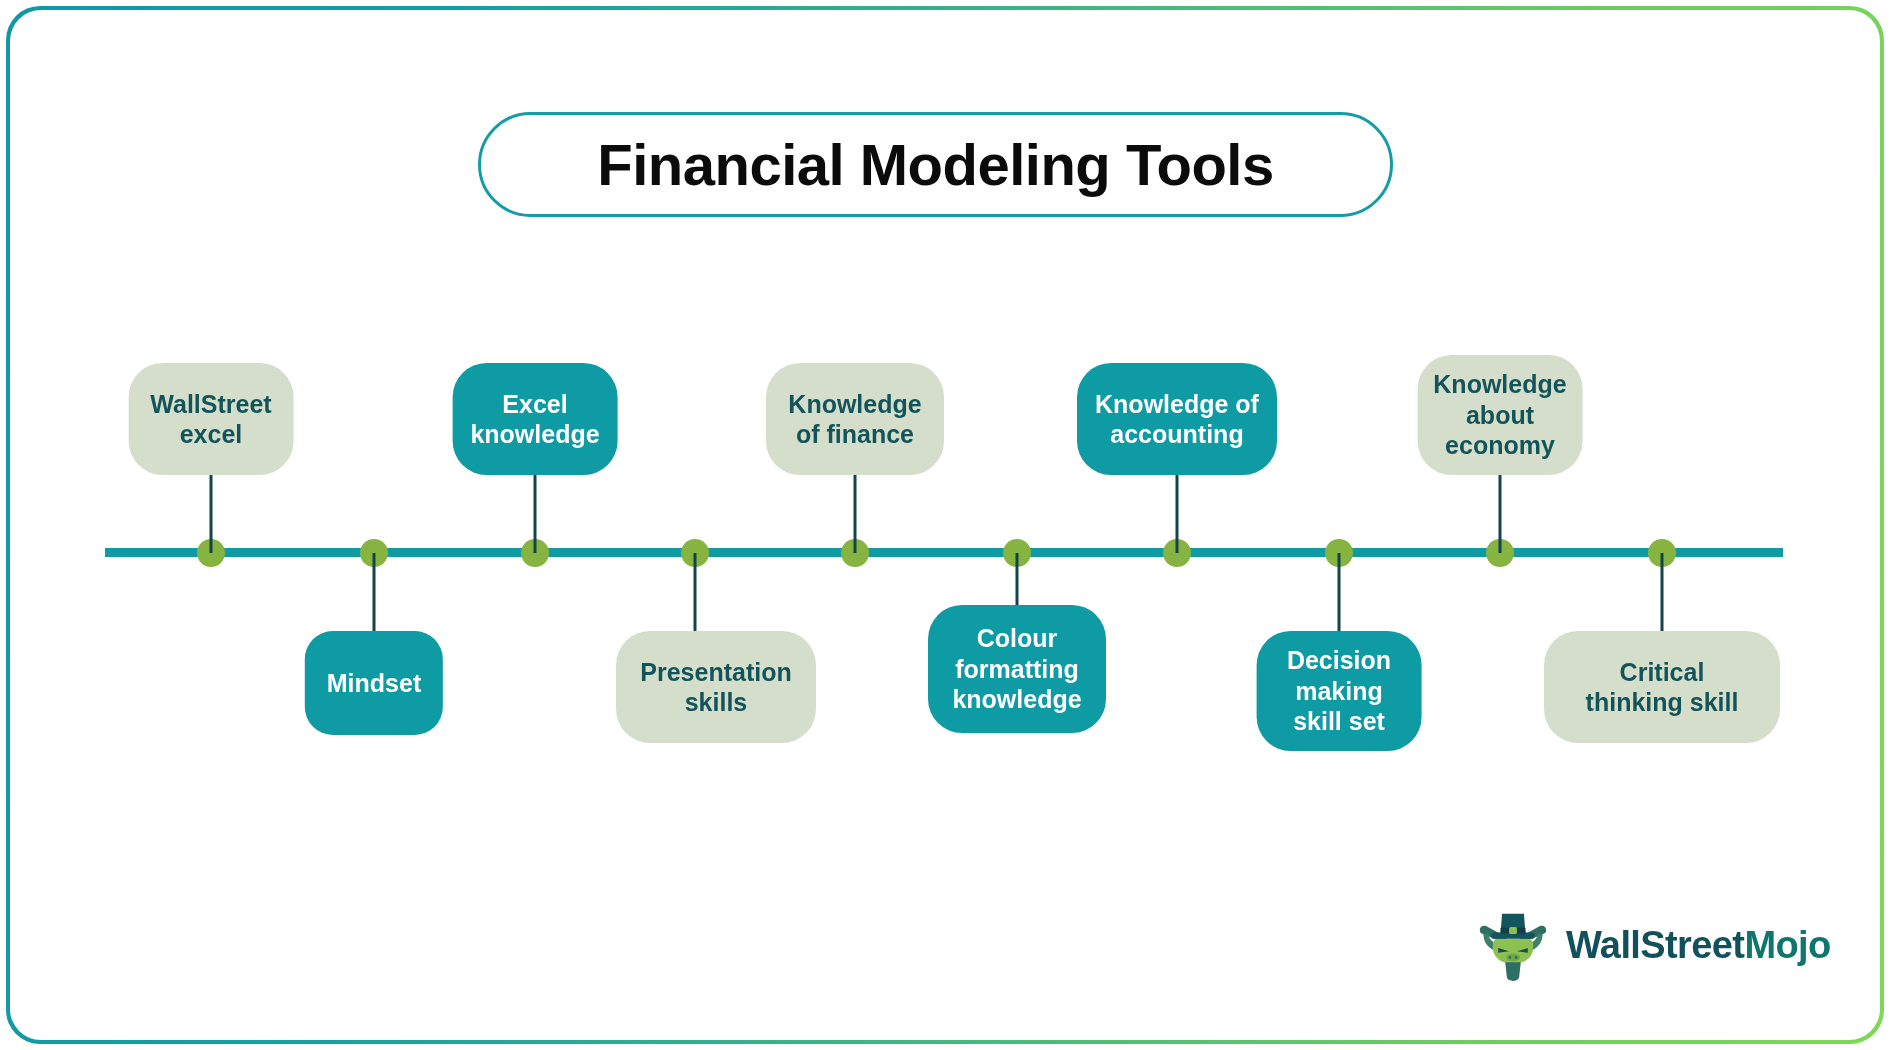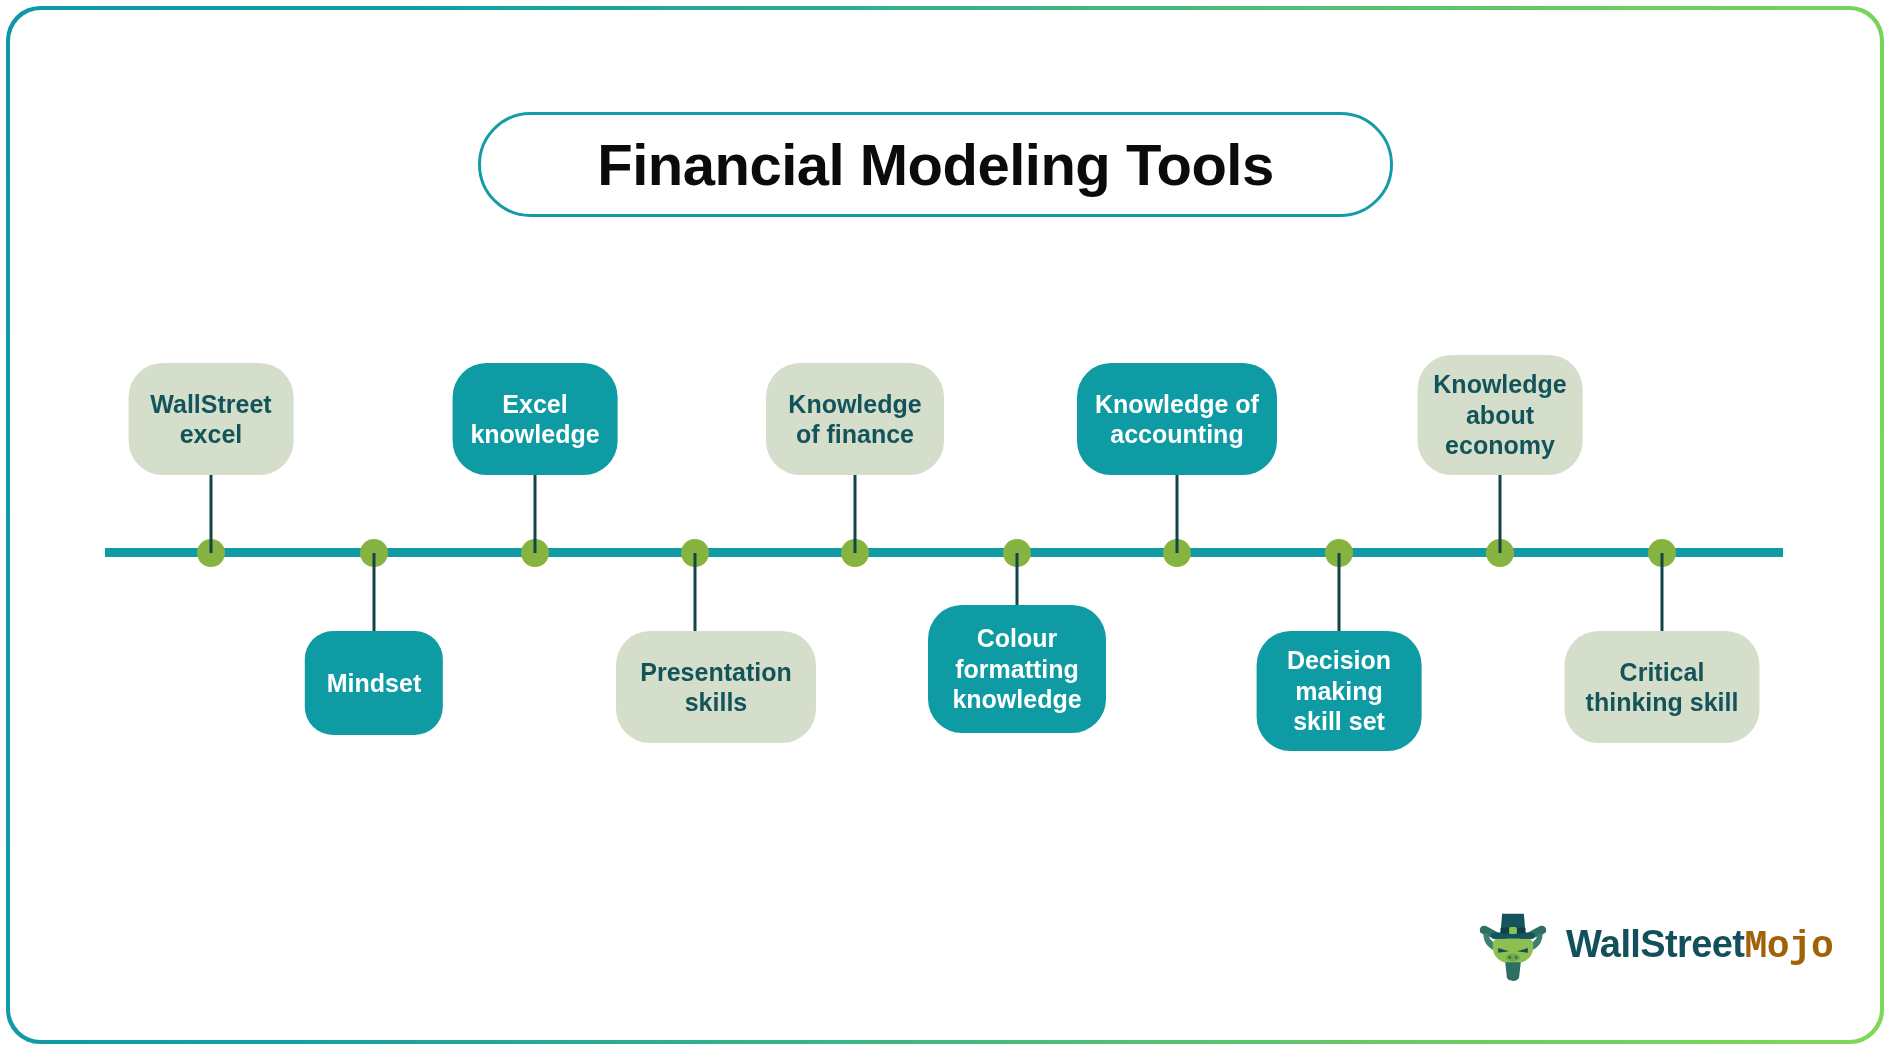--- a/index.html
+++ b/index.html
@@ -120,21 +120,21 @@
     gap: 14px;
   }
   #logo-mark { width: 78px; height: 78px; flex: 0 0 78px; }
   #logo-word {
     font-size: 38px;
     font-weight: 700;
     letter-spacing: -0.6px;
     white-space: nowrap;
   }
   .logo-a { color: #12505c; margin-top: 21px; }
-  .logo-b { color: #a16207; font-family: Liberation Mono, monospace; }
+  .logo-b { color: #0f766e; }
 </style>
 </head>
 <body>
 
 <div id="canvas">
 
   <div id="frame">
     <div id="frame-inner"></div>
   </div>
 
@@ -196,21 +196,21 @@
       </div>
       <div class="axis-dot" style="left: 1500px;"></div>
       <div class="connector" style="left: 1500px; top: 475px; height: 78px;"></div>
       <div class="node light" style="left: 1500px; top: 355px; width: 164.8px; height: 120px;">
         <span class="node-label">Knowledge
 about
 economy</span>
       </div>
       <div class="axis-dot" style="left: 1662px;"></div>
       <div class="connector" style="left: 1662px; top: 553px; height: 78px;"></div>
-      <div class="node light" style="left: 1662px; top: 631px; width: 195px; height: 112px;">
+      <div class="node light" style="left: 1662px; top: 631px; width: 236px; height: 112px;">
         <span class="node-label">Critical
 thinking skill</span>
       </div>
     </div>
 
   <div id="logo">
     <svg id="logo-mark" viewBox="0 0 100 100">
 
       <path d="M8 34 C6 28 10 24 16 26 L42 40 L39 47 L13 37 Z" fill="#2f6f63"></path>
       <path d="M92 34 C94 28 90 24 84 26 L58 40 L61 47 L87 37 Z" fill="#2f6f63"></path>

